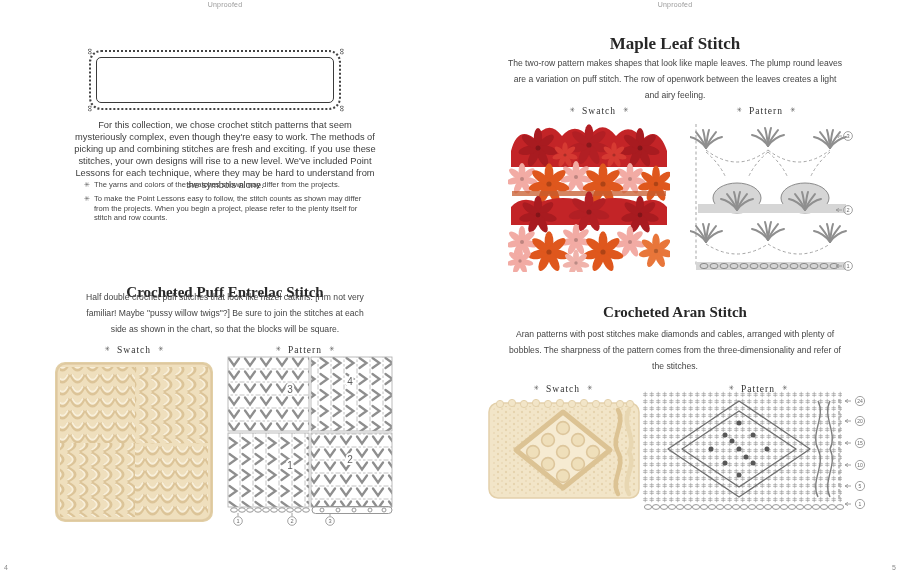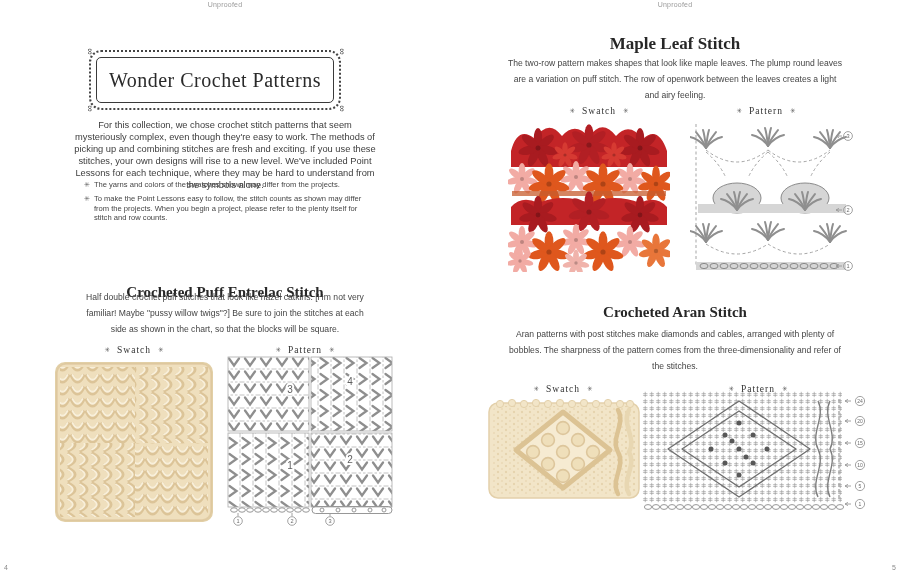--- a/index.html
+++ b/index.html
@@ -37,40 +37,39 @@
   .h-maple{top:34px;font-size:17px;}
   .h-aran{top:304px;font-size:15px;}
 
   .sec-desc{position:absolute;text-align:center;font-size:8.6px;line-height:16px;color:#454545;}
   .d-entrelac{left:78px;top:289px;width:294px;}
   .d-maple{left:56px;top:55px;width:338px;}
   .d-aran{left:52px;top:326px;width:346px;}
 
   .caption{position:absolute;width:110px;text-align:center;
            font-family:"Liberation Serif",serif;font-size:9.5px;color:#333;
-           letter-spacing:1px;display:flex;align-items:center;justify-content:center;gap:7px;}
+           letter-spacing:1px;display:flex;align-items:flex-start;justify-content:center;gap:7px;}
   .caption .orn{font-size:6.5px;color:#555;letter-spacing:0;}
 
   .figure{position:absolute;}
   svg{display:block;}
 </style>
 </head>
 <body>
 
 <div class="spread">
 
   <div class="page left">
     <div class="proof">Unproofed</div>
 
     <div class="title-box">
       <span class="tb-orn tl">∞</span>
       <span class="tb-orn tr">∞</span>
       <span class="tb-orn bl">∞</span>
       <span class="tb-orn br">∞</span>
-      <span class="book-title">Wonder Crochet Patterns</span>
     </div>
 
     <div class="intro">For this collection, we chose crochet stitch patterns that seem mysteriously complex, even though they're easy to work. The methods of picking up and combining stitches are fresh and exciting. If you use these stitches, your own designs will rise to a new level. We've included Point Lessons for each technique, where they may be hard to understand from the symbols alone.</div>
 
     <div class="notes">
       <div class="note">
         <span class="bullet">✳</span>
         <span>The yarns and colors of the swatches shown may differ from the projects.</span>
       </div>
       <div class="note">

